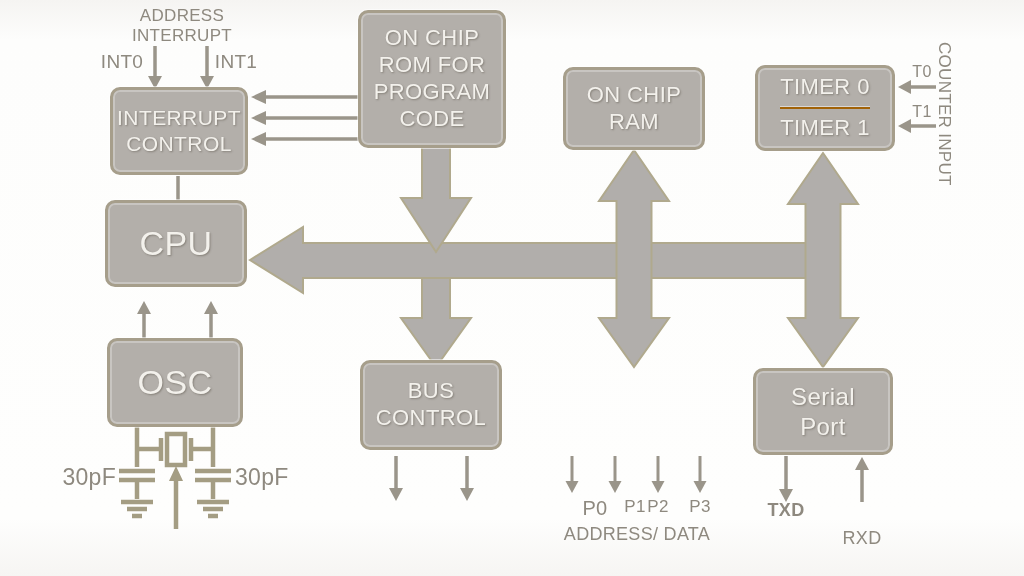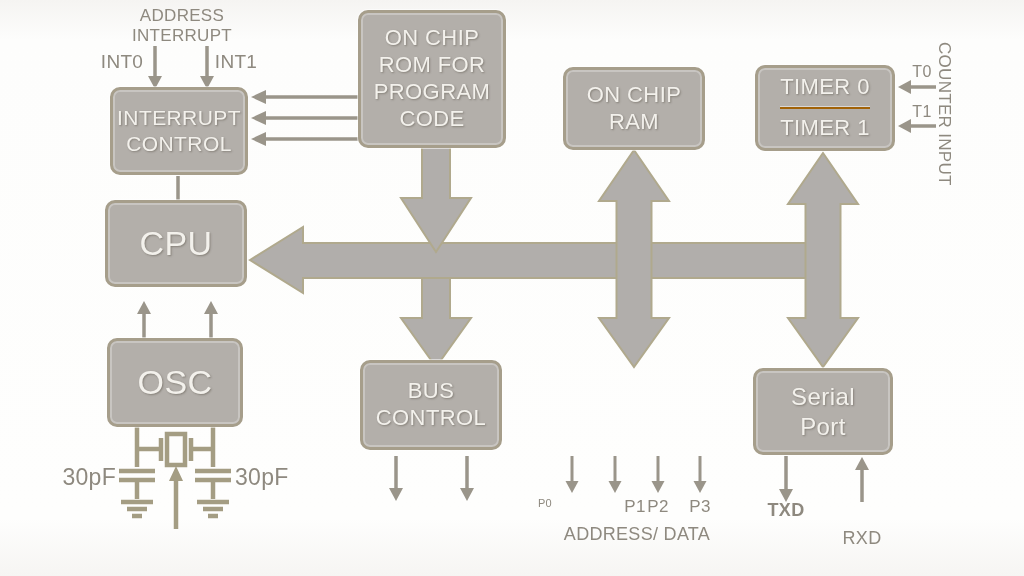--- a/index.html
+++ b/index.html
@@ -221,21 +221,21 @@
 
   <div class="lbl" style="left:905px;top:103px;width:34px;font-size:16px;">T1</div>
 
   <div class="lbl vert" style="left:936px;top:42px;height:160px;font-size:17px;">COUNTER INPUT</div>
 
   <div class="lbl" style="left:58px;top:464px;width:58px;font-size:23px;text-align:right;">30pF</div>
 
   <div class="lbl" style="left:235px;top:464px;width:58px;font-size:23px;text-align:left;">30pF</div>
 
 
-  <div class="lbl" style="left:532px;top:497px;width:26px;font-size:11px;">P0</div>
+  <div class="lbl" style="left:582px;top:497px;width:26px;font-size:20px;">P0</div>
   <div class="lbl" style="left:586px;top:497px;width:26px;font-size:17px;margin-left:36px;">P1</div>
   <div class="lbl" style="left:645px;top:497px;width:26px;font-size:17px;">P2</div>
   <div class="lbl" style="left:687px;top:497px;width:26px;font-size:17px;">P3</div>
 
   <div class="lbl" style="left:552px;top:524px;width:170px;font-size:18px;">ADDRESS/ DATA</div>
 
   <div class="lbl" style="left:764px;top:500px;width:44px;font-size:18px;font-weight:bold;">TXD</div>
 
   <div class="lbl" style="left:840px;top:500px;width:44px;font-size:18px;margin-top:28px;">RXD</div>
 

